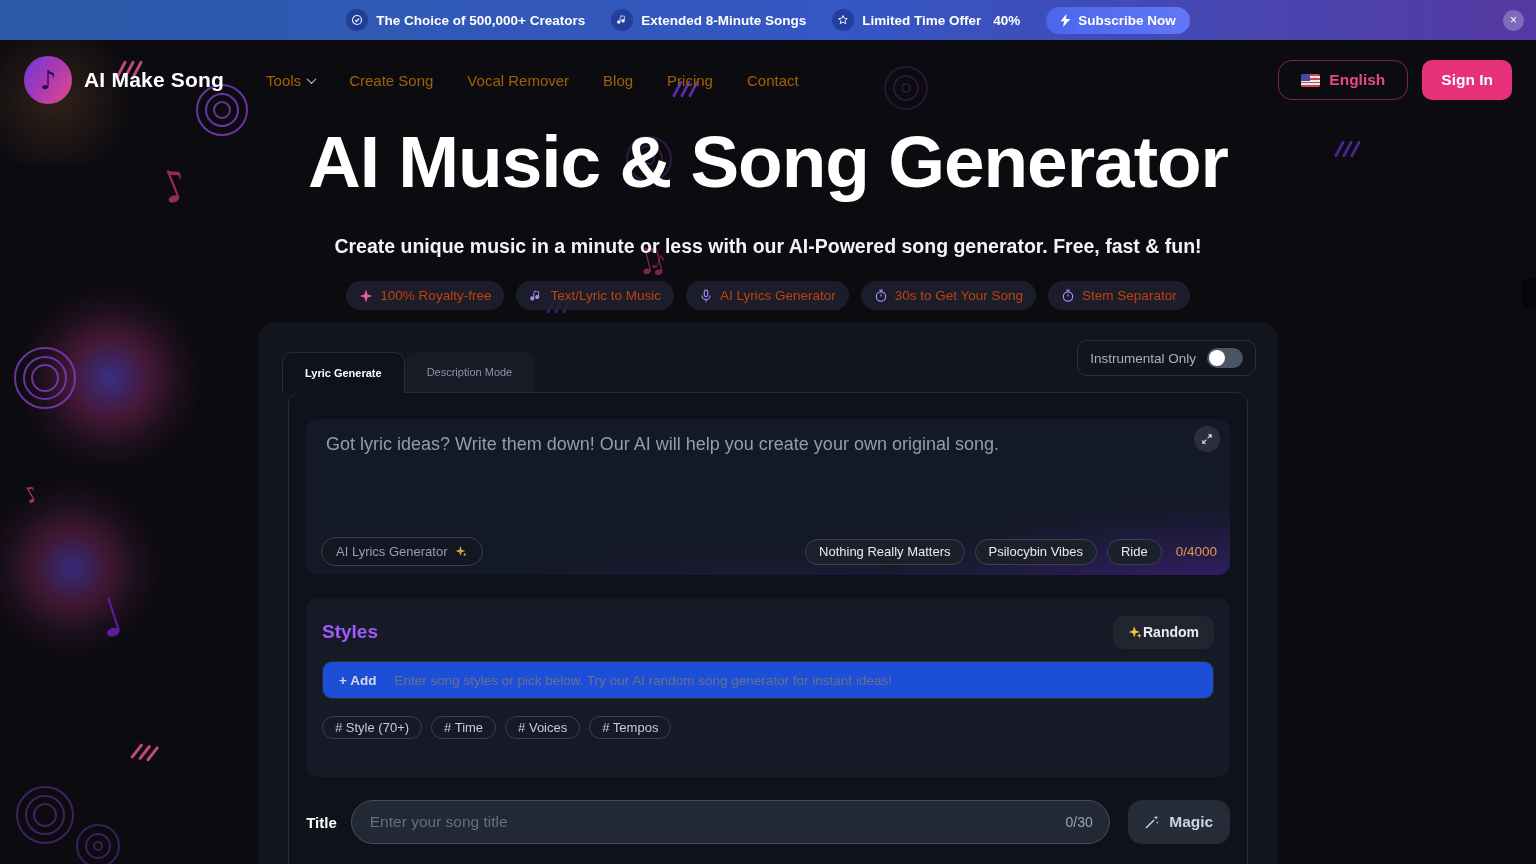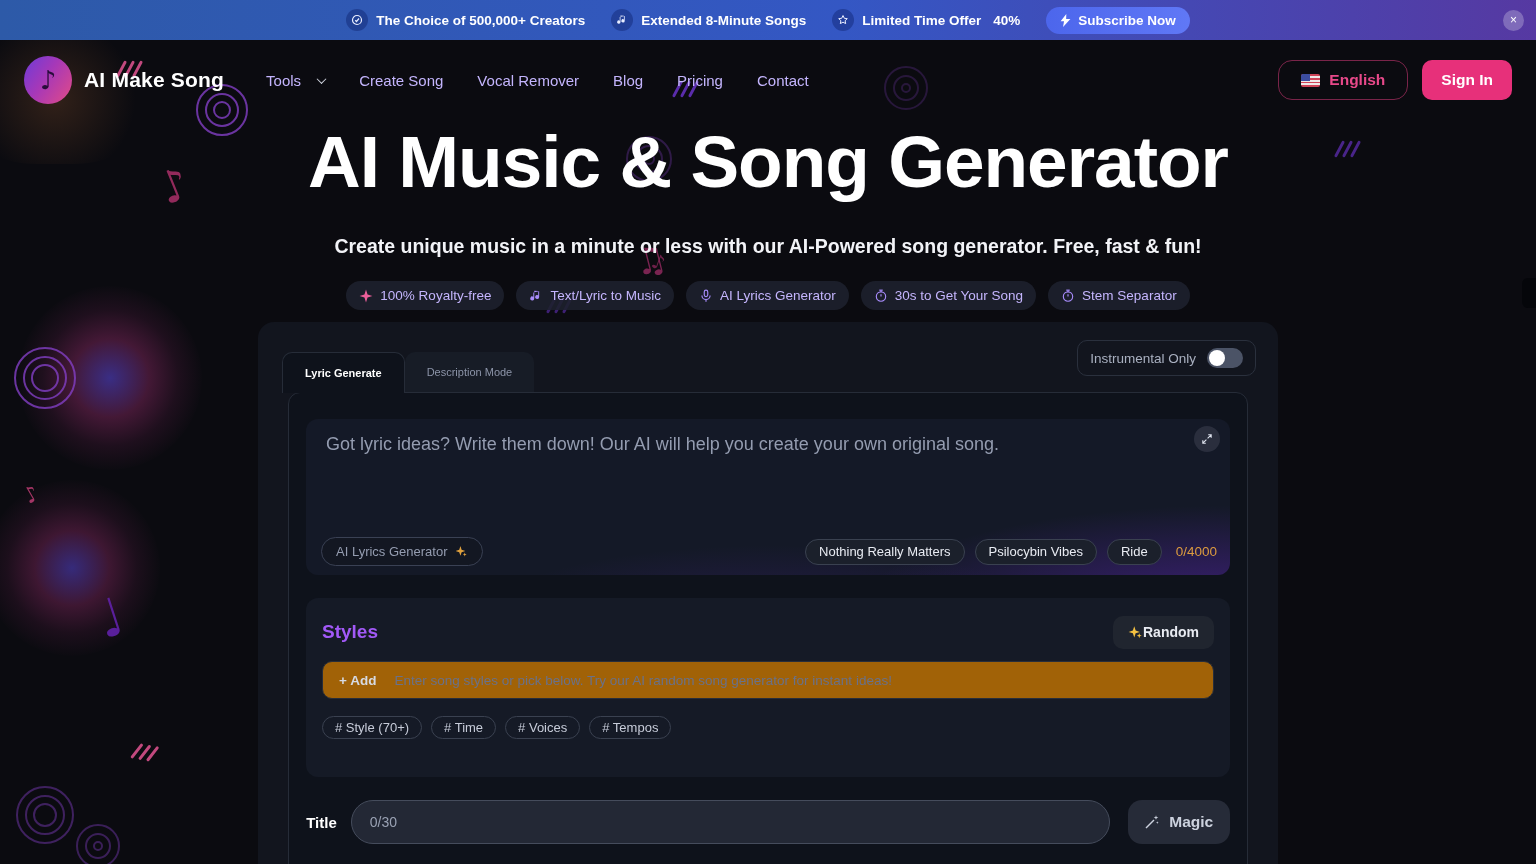--- a/index.html
+++ b/index.html
@@ -64,40 +64,40 @@
 
   
   .nav { position:absolute; top:40px; left:0; width:1536px; height:80px; z-index:3;
     display:flex; align-items:center; padding:0 24px; }
   .logo { width:48px; height:48px; border-radius:50%;
     background:linear-gradient(125deg,#6d3bd8 0%,#a638b8 45%,#e34b86 100%);
     display:flex; align-items:center; justify-content:center; }
   .logo span { font-size:26px; color:rgba(22,6,42,.88); font-family:"DejaVu Sans",sans-serif; }
   .brand { margin-left:12px; font-size:21px; font-weight:800; letter-spacing:.2px; }
   .nav-links { display:flex; align-items:center; gap:34px; margin-left:42px; }
-  .nav-link { display:flex; align-items:center; gap:17px; color:#c4b5fd; font-size:15px; font-weight:500; cursor:pointer; }
+  .nav-link { display:flex; align-items:center; gap:7px; color:#a16207; font-size:15px; font-weight:500; cursor:pointer; }
   .chev { width:7px; height:7px; border-right:1.6px solid #cfd3dd; border-bottom:1.6px solid #cfd3dd;
     transform:rotate(45deg) translate(-1px,-1px); display:inline-block; }
   .nav-right { margin-left:auto; display:flex; align-items:center; gap:14px; }
   .lang-btn { display:flex; align-items:center; gap:9px; height:40px; padding:0 22px;
     border:1px solid rgba(232,61,130,.5); border-radius:14px; background:transparent;
     color:#e8498a; font-size:15.5px; font-weight:700; cursor:pointer; font-family:inherit; }
   .flag { width:19px; height:13px; border-radius:2px; position:relative; overflow:hidden;
     background:repeating-linear-gradient(180deg,#cf4458 0 1.9px,#efe9e9 1.9px 3.8px); }
   .flag::after { content:''; position:absolute; left:0; top:0; width:9px; height:7px; background:#3c4da0; }
   .signin-btn { height:40px; padding:0 19px; border:none; border-radius:10px; background:#e7307a;
     color:#fff; font-size:15.5px; font-weight:700; cursor:pointer; font-family:inherit; }
 
   
   .hero { position:absolute; top:122px; left:0; width:1536px; text-align:center; z-index:2; }
   .hero h1 { font-size:73px; font-weight:800; letter-spacing:-1px; line-height:80px; color:#fff; }
   .hero-sub { margin-top:33px; font-size:19.5px; font-weight:700; color:#f2f3f7; }
   .badge-row { margin-top:23px; display:flex; justify-content:center; gap:12px; }
   .badge { display:flex; align-items:center; gap:7px; height:29px; padding:0 13px; border-radius:15px;
-    background:rgba(30,33,45,.88); font-size:13.5px; font-weight:500; color:#c4b5fd; }
+    background:rgba(30,33,45,.88); font-size:13.5px; font-weight:500; color:#c2410c; }
   .badge svg { width:14px; height:14px; }
   .ico-pink { color:#ec5f9a; } .ico-purple { color:#a78bfa; }
 
   
   .card { position:absolute; left:258px; top:322px; width:1020px; height:600px; z-index:2;
     background:#12151e; border-radius:16px; }
   .card-head { display:flex; justify-content:space-between; align-items:flex-end; padding:0 22px 0 24px; height:70px; }
   .tabs { display:flex; align-items:flex-end; }
   .tab { height:40px; padding:0 22px; border-radius:10px 10px 0 0; font-size:11px; display:flex; align-items:center; cursor:pointer; }
   .tab.active { background:#0e121b; border:1px solid #262c38; border-bottom:none; color:#fff; font-weight:600;
@@ -132,21 +132,21 @@
     background:#1b202b; color:#e8ebf2; font-size:13px; display:flex; align-items:center; cursor:pointer; }
   .char-count { margin-left:14px; color:#dd9c3f; font-size:13.5px; }
 
   
   .styles-box { margin-top:23px; height:179px; border-radius:12px; background:#151a26; padding:16px 16px 0; }
   .styles-head { display:flex; justify-content:space-between; align-items:center; height:36px; }
   .styles-title { font-size:19px; font-weight:700; color:#a259f7; }
   .random-btn { display:flex; align-items:center; height:33px; padding:0 15px; border:none; border-radius:10px;
     background:#20252f; color:#e8ebf2; font-size:14px; font-weight:600; cursor:pointer; font-family:inherit; }
   .random-btn svg { width:15px; height:15px; color:#f5c242; }
-  .add-row { margin-top:11px; height:38px; border:1px solid #272d3a; border-radius:10px; background:#a16207;
+  .add-row { margin-top:11px; height:38px; border:1px solid #272d3a; border-radius:10px; background:#1d4ed8;
     display:flex; align-items:center; padding:0 16px; gap:18px; }
   .add-label { color:#d6dae4; font-size:13.5px; font-weight:600; white-space:nowrap; cursor:pointer; }
   .add-row input { flex:1; background:transparent; border:none; outline:none; color:#cfd4e0; font-size:13.5px; font-family:inherit; }
   .add-row input::placeholder { color:#69718a; }
   .cat-row { margin-top:17px; display:flex; gap:9px; }
   .cat-chip { height:23px; padding:0 12px; border:1px solid #3a4150; border-radius:12px; background:transparent;
     color:#c7ccd9; font-size:13px; display:flex; align-items:center; cursor:pointer; }
 
   
   .title-row { margin-top:23px; display:flex; align-items:center;justify-content:center; }
@@ -387,20 +387,21 @@
           <div class="cat-chip"># Style  (70+)</div>
           <div class="cat-chip"># Time</div>
           <div class="cat-chip"># Voices</div>
           <div class="cat-chip"># Tempos</div>
         </div>
       </div>
 
       <div class="title-row">
         <span class="title-label">Title</span>
         <div class="title-input-wrap">
+          <input type="text" placeholder="Enter your song title" style="">
           <span class="title-count">0/30</span>
         </div>
         <button class="magic-btn">
           <svg viewBox="0 0 24 24" fill="none" stroke="currentColor" stroke-width="2">
             <path d="M3 21 L15 9"></path>
               <path d="M18 2 l.9 2.5 L21.5 5.4 l-2.6 .9 L18 8.8 l-.9 -2.5 L14.5 5.4 l2.6 -.9 Z" fill="currentColor" stroke="none"></path>
               <path d="M20 11 l.5 1.4 1.5 .6 -1.5 .6 -.5 1.4 -.5 -1.4 -1.5 -.6 1.5 -.6 Z" fill="currentColor" stroke="none"></path>
           </svg>
           <span>Magic</span>
         </button>

